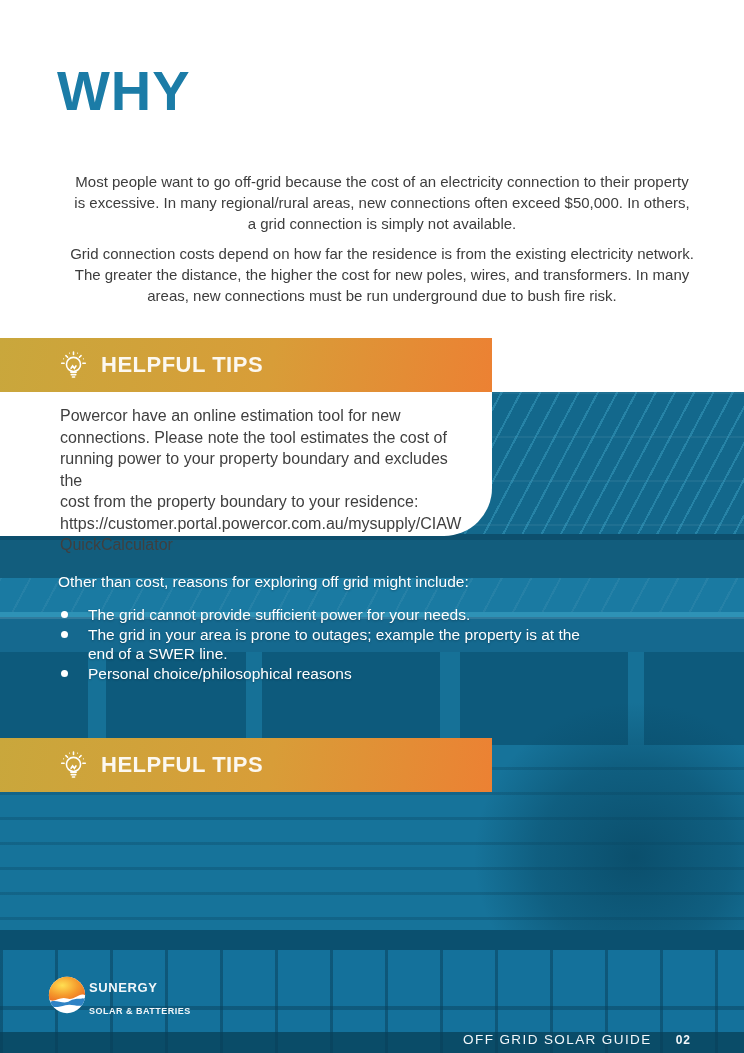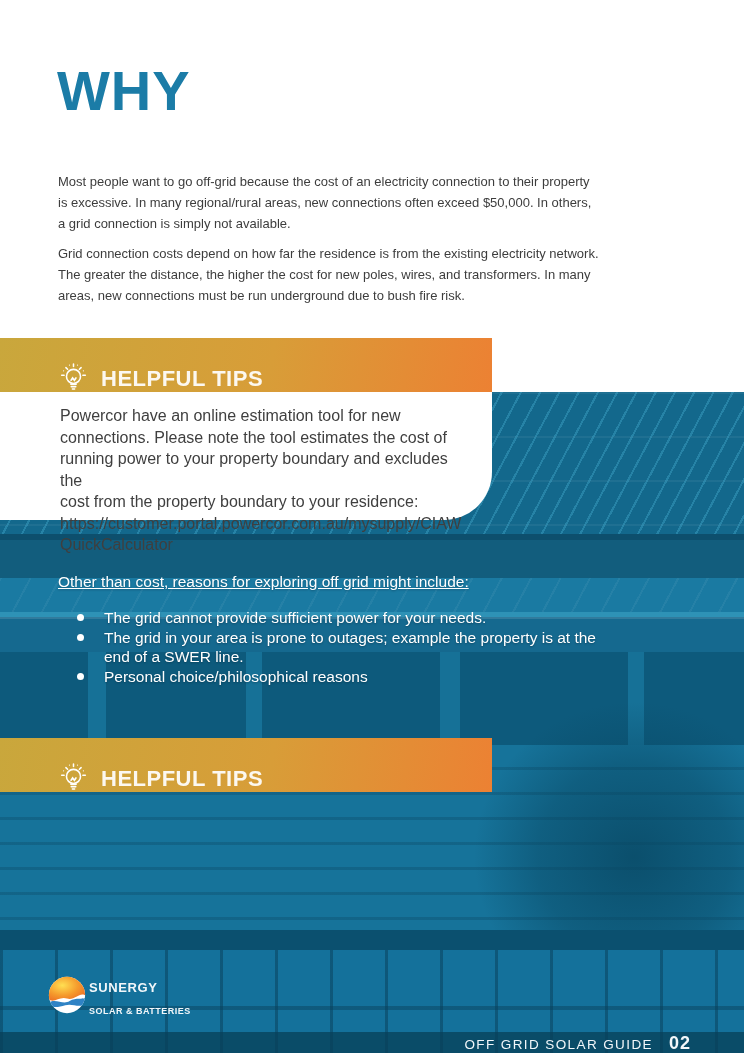--- a/index.html
+++ b/index.html
@@ -40,56 +40,56 @@
     background-image:
       repeating-linear-gradient(90deg, rgba(8,62,88,.5) 0 3px, transparent 3px 55px),
       linear-gradient(180deg, transparent 0 56px, rgba(8,62,88,.45) 56px 60px, transparent 60px 82px, #0a4c68 82px);
   }
 
   
   .top-white { position:absolute; left:0; top:0; width:744px; height:392px; background:#fff; z-index:1; }
   .title { position:absolute; left:57px; top:22px; color:#1b7ca7; font-weight:bold;
     font-size:56px; line-height:62px; letter-spacing:1px; }
   .intro { position:absolute; left:58px; top:171px; width:648px; color:#3d3d3d;
-    font-size:13px; line-height:21px; }
+    font-size:15px; line-height:21px;text-align:center; }
   .intro p { margin:0 0 9px 0; white-space:pre-line; }
 
   
   .tip { position:absolute; left:0; width:492px; z-index:2; }
   .tip-1 { top:338px; }
   .tip-2 { top:738px; }
-  .banner { height:54px; display:flex; align-items:flex-end; padding-left:60px; box-sizing:border-box;
+  .banner { height:54px; display:flex; align-items:center; padding-left:60px; box-sizing:border-box;
     background:linear-gradient(100deg, #c9a73c 0%, #d89d38 55%, #ec8133 100%); }
   .banner .bulb { width:27px; height:29px; margin-right:14px; flex:none; }
   .banner .label { color:#fcf8f0; font-weight:bold; font-size:22px; letter-spacing:.5px; }
   .card { background:#fff; border-radius:0 0 48px 0; box-sizing:border-box;
     padding:13px 36px 0 60px; color:#3f3f3f; font-size:16px; line-height:21.5px; }
-  .card-1 { height:128px; }
+  .card-1 { height:144px; }
   .card-2 { height:130px; padding-top:17px; }
   .card p { margin:0; white-space:pre-line; }
   .card .url { white-space:pre-line; color:#3f3f3f; text-decoration:none; }
 
   
   .reasons { position:absolute; left:58px; top:572px; width:630px; color:#ffffff; z-index:2;
     font-size:15.5px; text-shadow:0 1px 2px rgba(0,25,40,.35); }
-  .reasons .lead { line-height:20px; margin:0 0 13px 0;text-decoration:underline; }
-  .reasons ul { list-style:none; margin:16px; padding:0; }
+  .reasons .lead { line-height:20px; margin:0 0 13px 0; }
+  .reasons ul { list-style:none; margin:0; padding:0; }
   .reasons li { position:relative; padding-left:30px; line-height:19px; margin-bottom:1px; }
   .reasons li .txt { white-space:pre-line; }
   .reasons .dot { position:absolute; left:3px; top:6px; width:7px; height:7px; border-radius:50%; background:#fff; }
 
   
   .footer { position:absolute; left:0; top:966px; width:744px; height:87px; z-index:2; color:#f2f7fa; }
   .logo { position:absolute; left:48px; top:10px; width:38px; height:38px; }
   .brand { position:absolute; left:89px; top:15px; }
   .brand-name { font-size:13px; font-weight:bold; letter-spacing:.6px; line-height:14px; }
   .brand-tag { font-size:9px; font-weight:bold; letter-spacing:.5px; line-height:10px; margin-top:11px; }
-  .footer-right { position:absolute; right:53px; top:31px; display:flex; align-items:baseline; gap:16px; }
+  .footer-right { position:absolute; right:53px; top:31px; display:flex; align-items:baseline; gap:24px; }
   .guide-title { font-size:13.5px; letter-spacing:1.4px; }
-  .page-num { font-size:18px; font-weight:bold; letter-spacing:1px;margin-top:36px; }
+  .page-num { font-size:12px; font-weight:bold; letter-spacing:1px;margin-top:36px; }
 </style>
 </head>
 <body>
 
 <div class="page">
 
   <div class="photo">
     <div class="band ph-solar"></div>
     <div class="band ph-darkband"></div>
     <div class="band ph-mid"></div>

